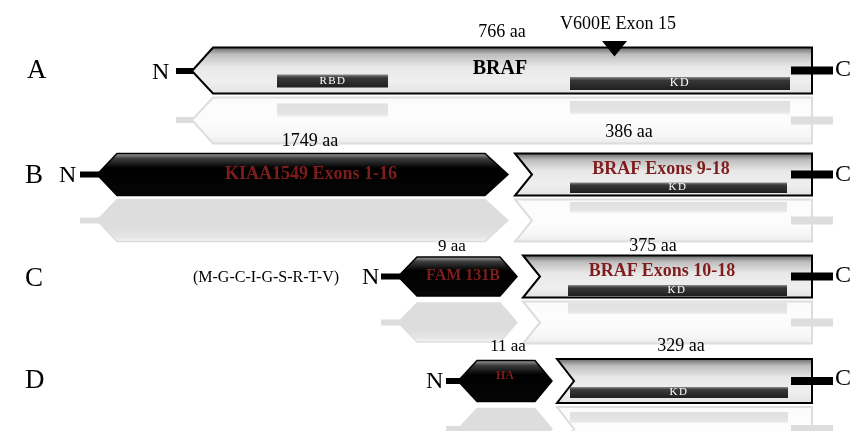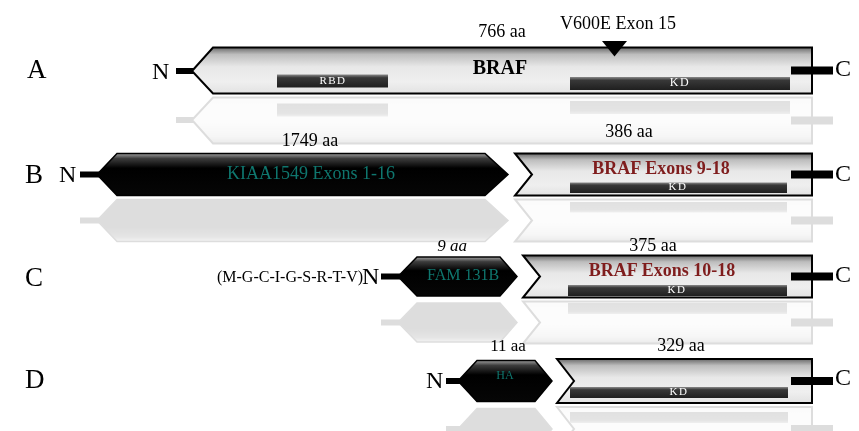--- a/index.html
+++ b/index.html
@@ -9,21 +9,21 @@
   }
   .stage svg{position:absolute;left:0;top:0;}
   .t{position:absolute;white-space:nowrap;line-height:1.05;}
   .ctr{transform:translateX(-50%);}
   .panel-letter{font-size:27px;}
   .term{font-size:24px;}
   .aa{font-size:18px;}
   .aa-sm{font-size:17px;}
   .seq{font-size:16px;}
   .seq-d{font-size:17px;}
-  .name-dark{font-weight:normal;color:#0f766e;font-size:18px;}
+  .name-dark{font-weight:bold;color:#7f1d1d;font-size:18px;}
   .name-light{font-weight:bold;color:#7f1d1d;font-size:18px;}
   .braf-main{font-weight:bold;font-size:20px;}
   .dom{color:#ffffff;font-size:11px;letter-spacing:1.5px;}
   .dom-a{font-size:12px;}
   .ha-name{font-size:12px;}
   .fam-name{font-size:16px;}
   .useq{text-decoration:underline;text-underline-offset:2px;}
 </style>
 </head>
 <body>
@@ -102,23 +102,23 @@
   <span class="t panel-letter" style="left:25px;top:160px;">B</span>
   <span class="t term" style="left:59px;top:162px;">N</span>
   <span class="t aa ctr" style="left:310px;top:131px;">1749 aa</span>
   <span class="t name-dark ctr" style="left:311px;top:164px;">KIAA1549 Exons 1-16</span>
   <span class="t aa ctr" style="left:629px;top:122px;">386 aa</span>
   <span class="t name-light ctr" style="left:661px;top:159px;">BRAF Exons 9-18</span>
   <span class="t dom ctr" style="left:678px;top:181px;">KD</span>
   <span class="t term" style="left:835px;top:161px;">C</span>
 
   <span class="t panel-letter" style="left:25px;top:263px;">C</span>
-  <span class="t seq ctr" style="left:266px;top:269px;margin-left:24px;">(M-G-C-I-G-S-R-T-V)</span>
+  <span class="t seq ctr" style="left:266px;top:269px;">(M-G-C-I-G-S-R-T-V)</span>
   <span class="t term" style="left:362px;top:264px;">N</span>
-  <span class="t aa-sm ctr" style="left:452px;top:237px;font-style:italic;">9 aa</span>
+  <span class="t aa-sm ctr" style="left:452px;top:237px;">9 aa</span>
   <span class="t name-dark fam-name ctr" style="left:463px;top:267px;">FAM 131B</span>
   <span class="t aa ctr" style="left:653px;top:236px;">375 aa</span>
   <span class="t name-light ctr" style="left:662px;top:261px;">BRAF Exons 10-18</span>
   <span class="t dom ctr" style="left:677px;top:284px;">KD</span>
   <span class="t term" style="left:835px;top:262px;">C</span>
 
   <span class="t panel-letter" style="left:25px;top:365px;">D</span>
   <span class="t term" style="left:426px;top:368px;">N</span>
   <span class="t aa-sm ctr" style="left:508px;top:337px;">11 aa</span>
   <span class="t name-dark ha-name ctr" style="left:505px;top:369px;">HA</span>

